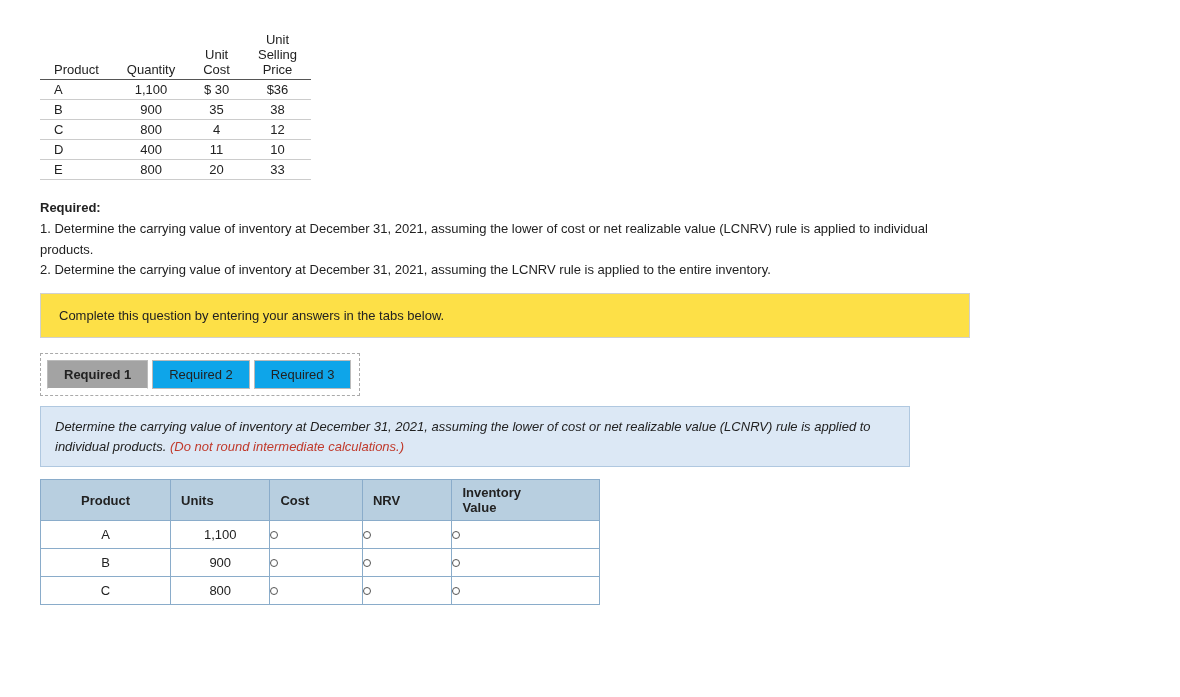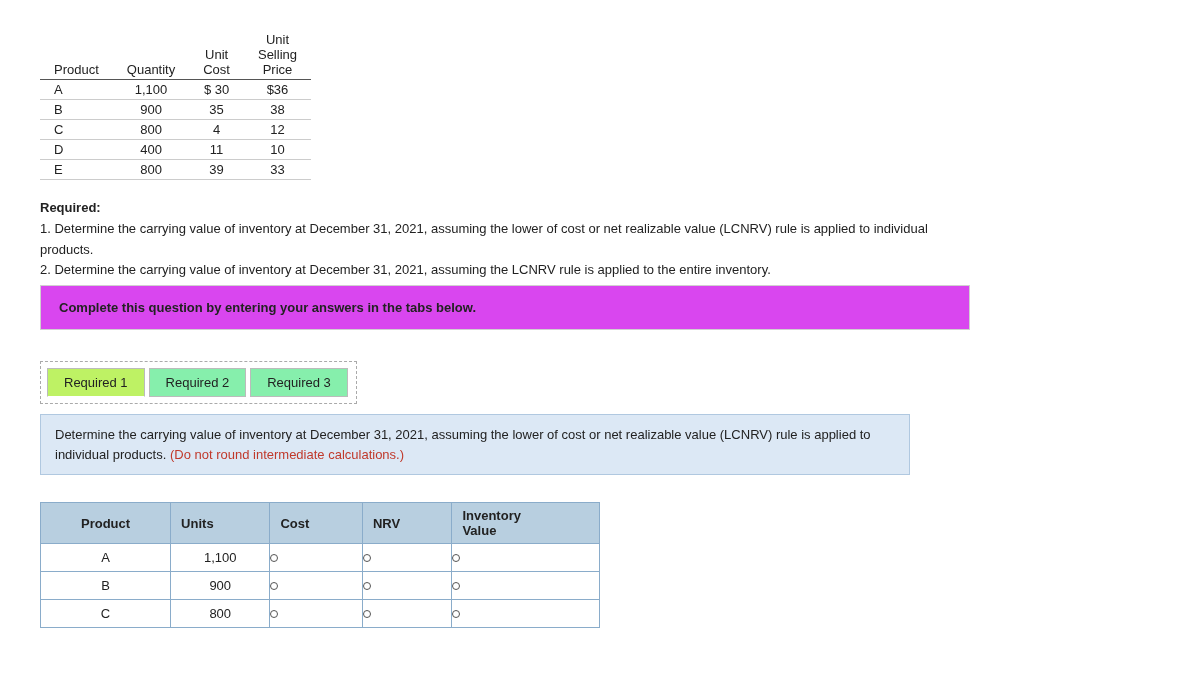--- a/index.html
+++ b/index.html
@@ -41,69 +41,70 @@
     .inventory-table thead tr {
       border-bottom: 1px solid #555;
     }
 
     .cost-to-sell {
       margin-bottom: 16px;
       line-height: 1.5;
     }
 
     .required-section {
-      margin-bottom: 4px;
+      margin-bottom: 12px;
     }
     .required-section .required-label {
       font-weight: bold;
     }
     .required-section p {
       line-height: 1.6;
     }
 
     
     .instruction-box {
-      background: #d946ef;
+      background: #fde047;
       padding: 14px 18px;
-      margin-bottom: 16px;
-      font-weight: bold;
+      margin-bottom: 0;
+      font-weight: normal;
       font-size: 13px;
       border: 1px solid #d0d0d0;
     }
     .tab {
       padding: 6px 16px;
       border: 1px solid #bbb;
-      background: #86efac;
+      background: #0ea5e9;
       cursor: pointer;
       font-size: 13px;
       margin-right: 2px;
     }
     .tab.active {
-      background: #bef264;
+      background: #a3a3a3;
       border-bottom: 1px solid #fff;
-      font-weight: normal;
+      font-weight: bold;
     }
 
     
     .tab-wrapper {
       border: 1px dashed #aaa;
       padding: 6px;
       display: inline-block;
       margin-bottom: 10px;
     }
 
     
     .description-box {
       background: #dce8f5;
       border: 1px solid #b0c8e0;
       padding: 10px 14px;
-      margin-bottom: 27px;
+      margin-bottom: 12px;
       font-size: 13px;
       line-height: 1.5;
       max-width: 870px;
+      font-style: italic;
     }
     .description-box .orange {
       color: #c0392b;
     }
 
     
     .answer-table-wrap {
       max-width: 560px;
     }
     .answer-table {
@@ -189,21 +190,21 @@
   </tr>
           <tr>
     <td>D</td>
     <td>400</td>
     <td>11</td>
     <td>10</td>
   </tr>
           <tr>
     <td>E</td>
     <td>800</td>
-    <td>39</td>
+    <td>20</td>
     <td>33</td>
   </tr>
         </tbody>
     </table>
   </div>
 
 
   
   <div class="required-section">
     <p><span class="required-label">Required:</span></p>

